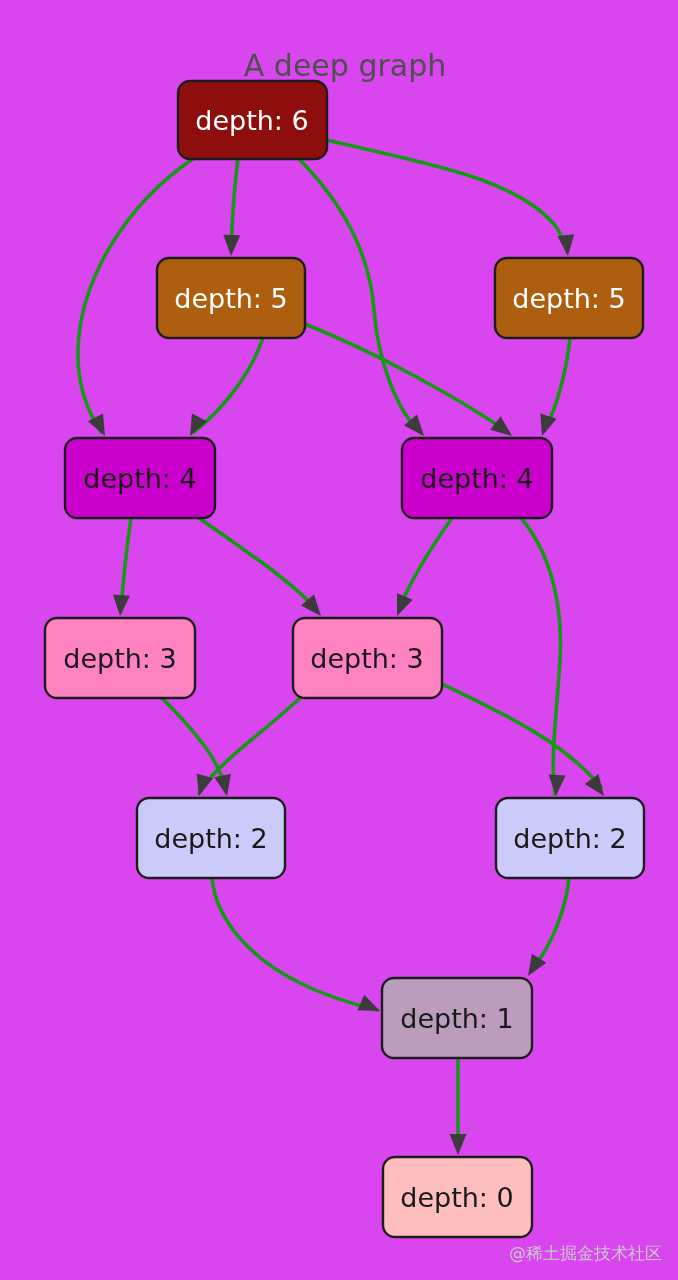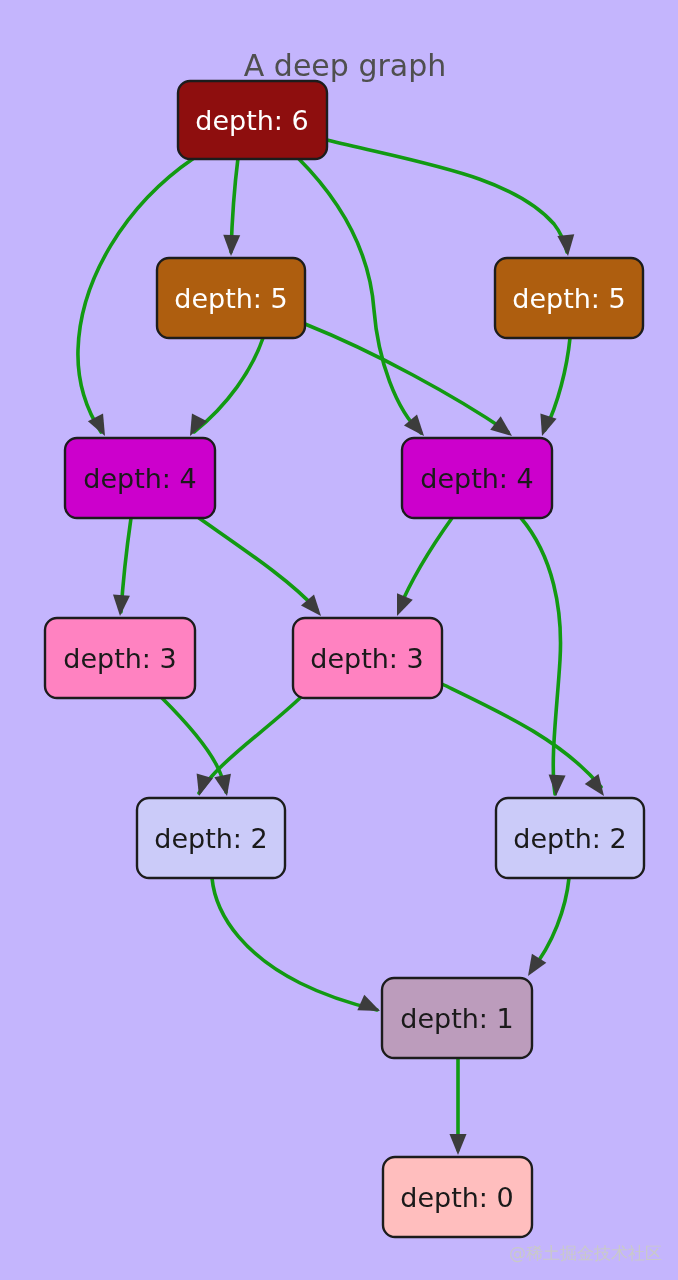--- a/index.html
+++ b/index.html
@@ -1,16 +1,16 @@
 <!DOCTYPE html>
 <html><head>
 <meta charset="utf-8">
 <style>
   html,body{margin:0;padding:0;background:#ffffff;}
-  .stage{position:relative;width:678px;height:1280px;background:#c4b5fd;overflow:hidden;}
+  .stage{position:relative;width:678px;height:1280px;background:#d946ef;overflow:hidden;}
   svg{display:block;}
   text{font-family:"DejaVu Sans","Liberation Sans",sans-serif;}
   .graph-title{font-size:30px;fill:#4f4f4f;}
   .node-box{stroke:#1c1c1c;stroke-width:2.4;}
   .node-label{font-size:27px;}
   .edge{fill:none;stroke-width:3.6;stroke-linecap:round;}
   .watermark-text{font-size:17px;fill:#c9c9c9;}
 </style>
 </head>
 <body>

